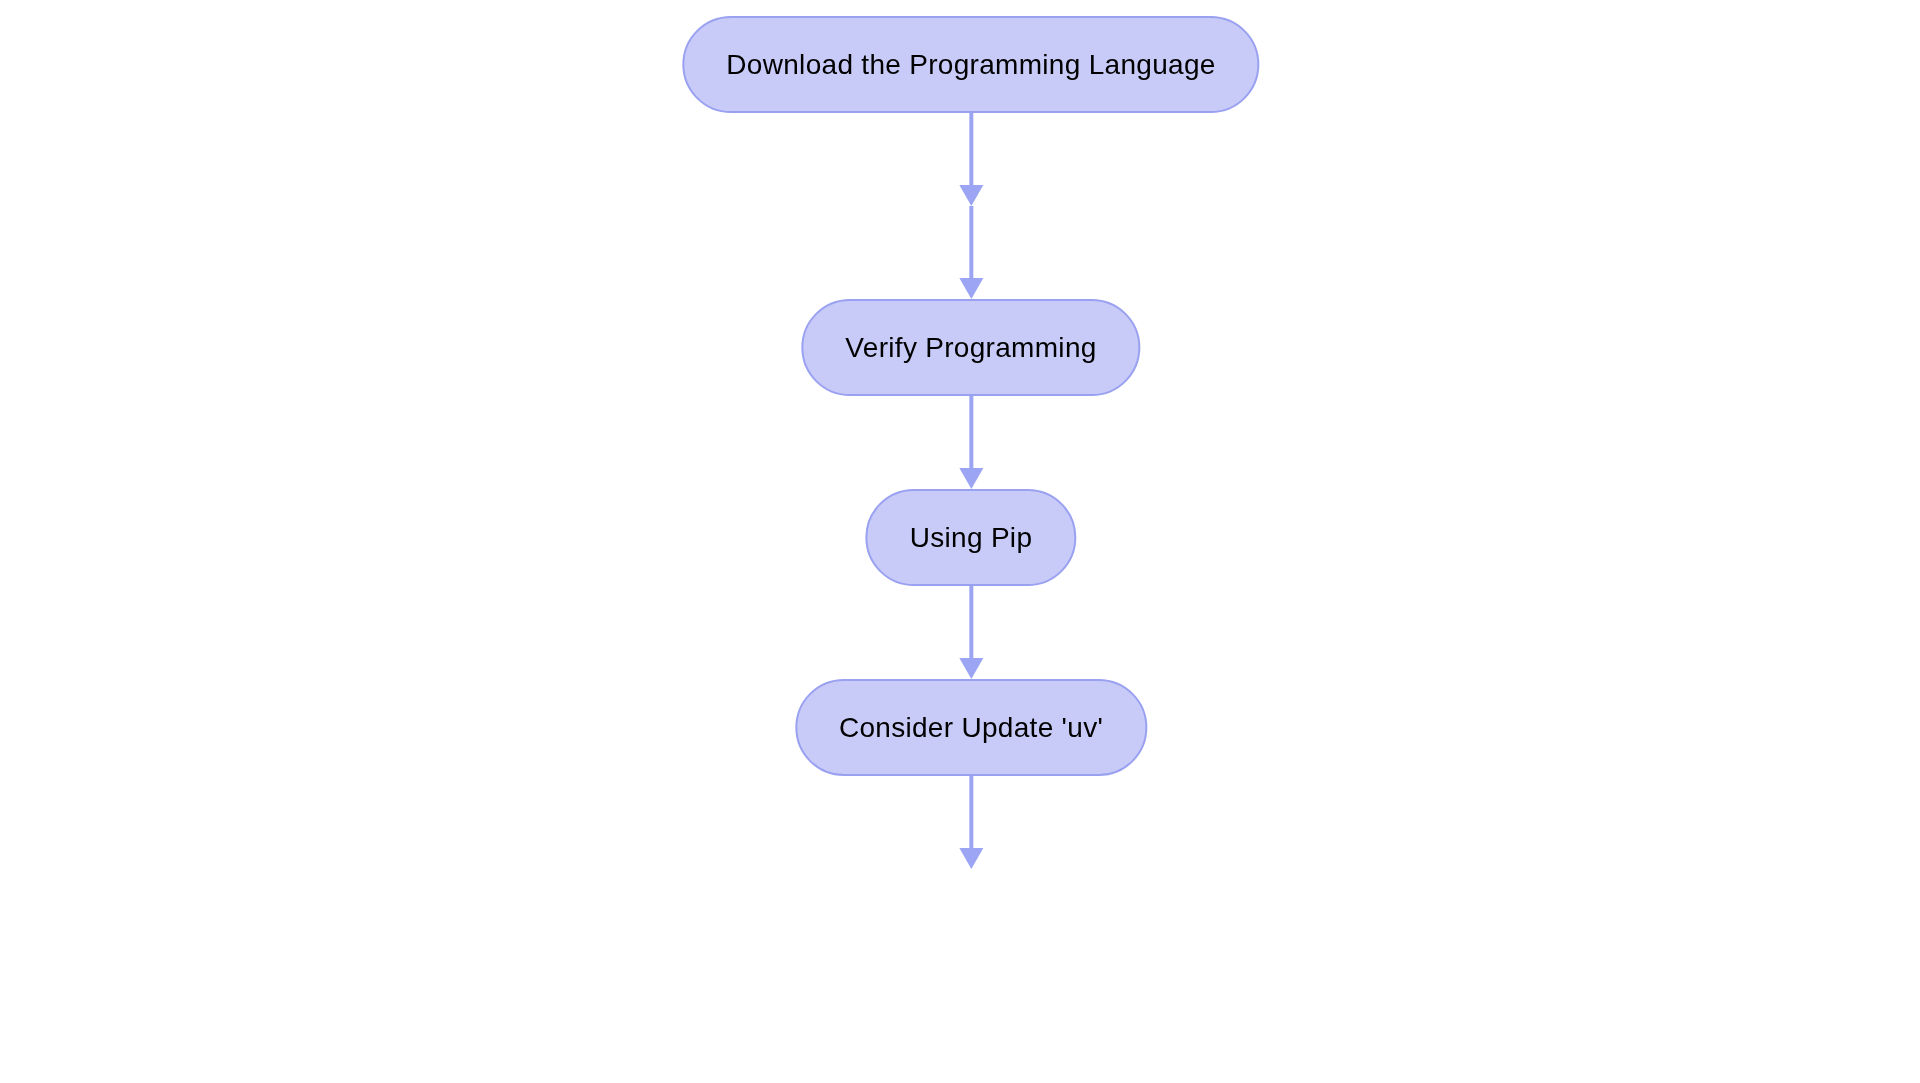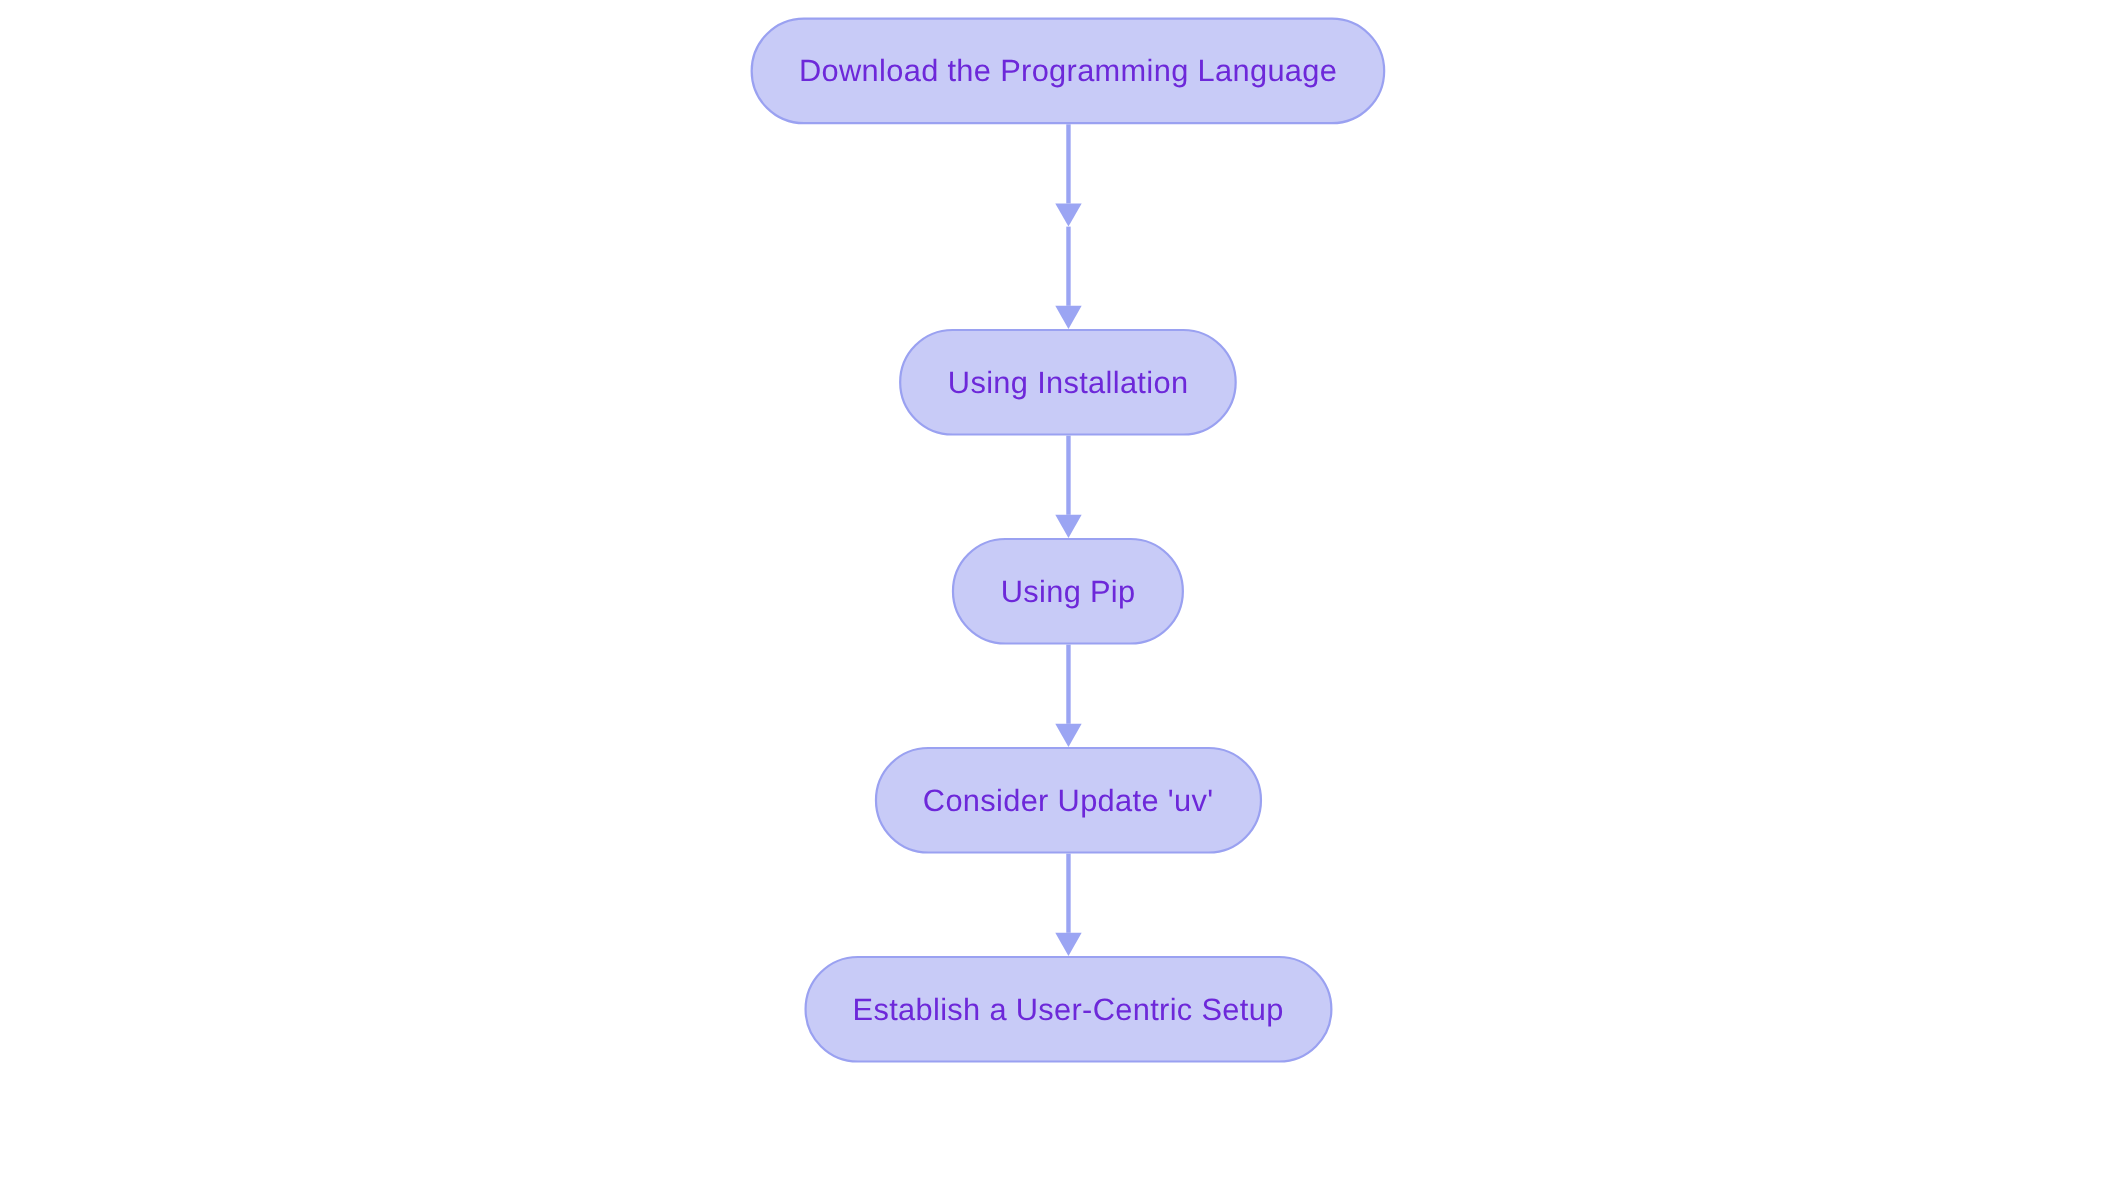--- a/index.html
+++ b/index.html
@@ -27,21 +27,21 @@
   .node {
     box-sizing: border-box;
     height: 97px;
     padding: 0 42px;
     display: flex;
     align-items: center;
     justify-content: center;
     background: #c8cbf7;
     border: 2px solid #9aa1f1;
     border-radius: 48.5px;
-    color: #6d28d9;
+    color: #000000;
     font-size: 28px;
     letter-spacing: 0.3px;
     white-space: nowrap;
   }
   .arrow {
     position: relative;
     width: 4px;
     height: 93px;
     display: flex;
     justify-content: center;
@@ -78,21 +78,21 @@
       <div class="head"></div>
     </div>
 
 
     <div class="arrow">
       <div class="shaft"></div>
       <div class="head"></div>
     </div>
 
     <div class="node">
-      <span>Using Installation</span>
+      <span>Verify Programming</span>
     </div>
 
     <div class="arrow">
       <div class="shaft"></div>
       <div class="head"></div>
     </div>
 
     <div class="node">
       <span>Using Pip</span>
     </div>
@@ -104,18 +104,15 @@
 
     <div class="node">
       <span>Consider Update 'uv'</span>
     </div>
 
     <div class="arrow">
       <div class="shaft"></div>
       <div class="head"></div>
     </div>
 
-    <div class="node">
-      <span>Establish a User-Centric Setup</span>
-    </div>
 
   </div>
 </div>
 
 </body></html>

